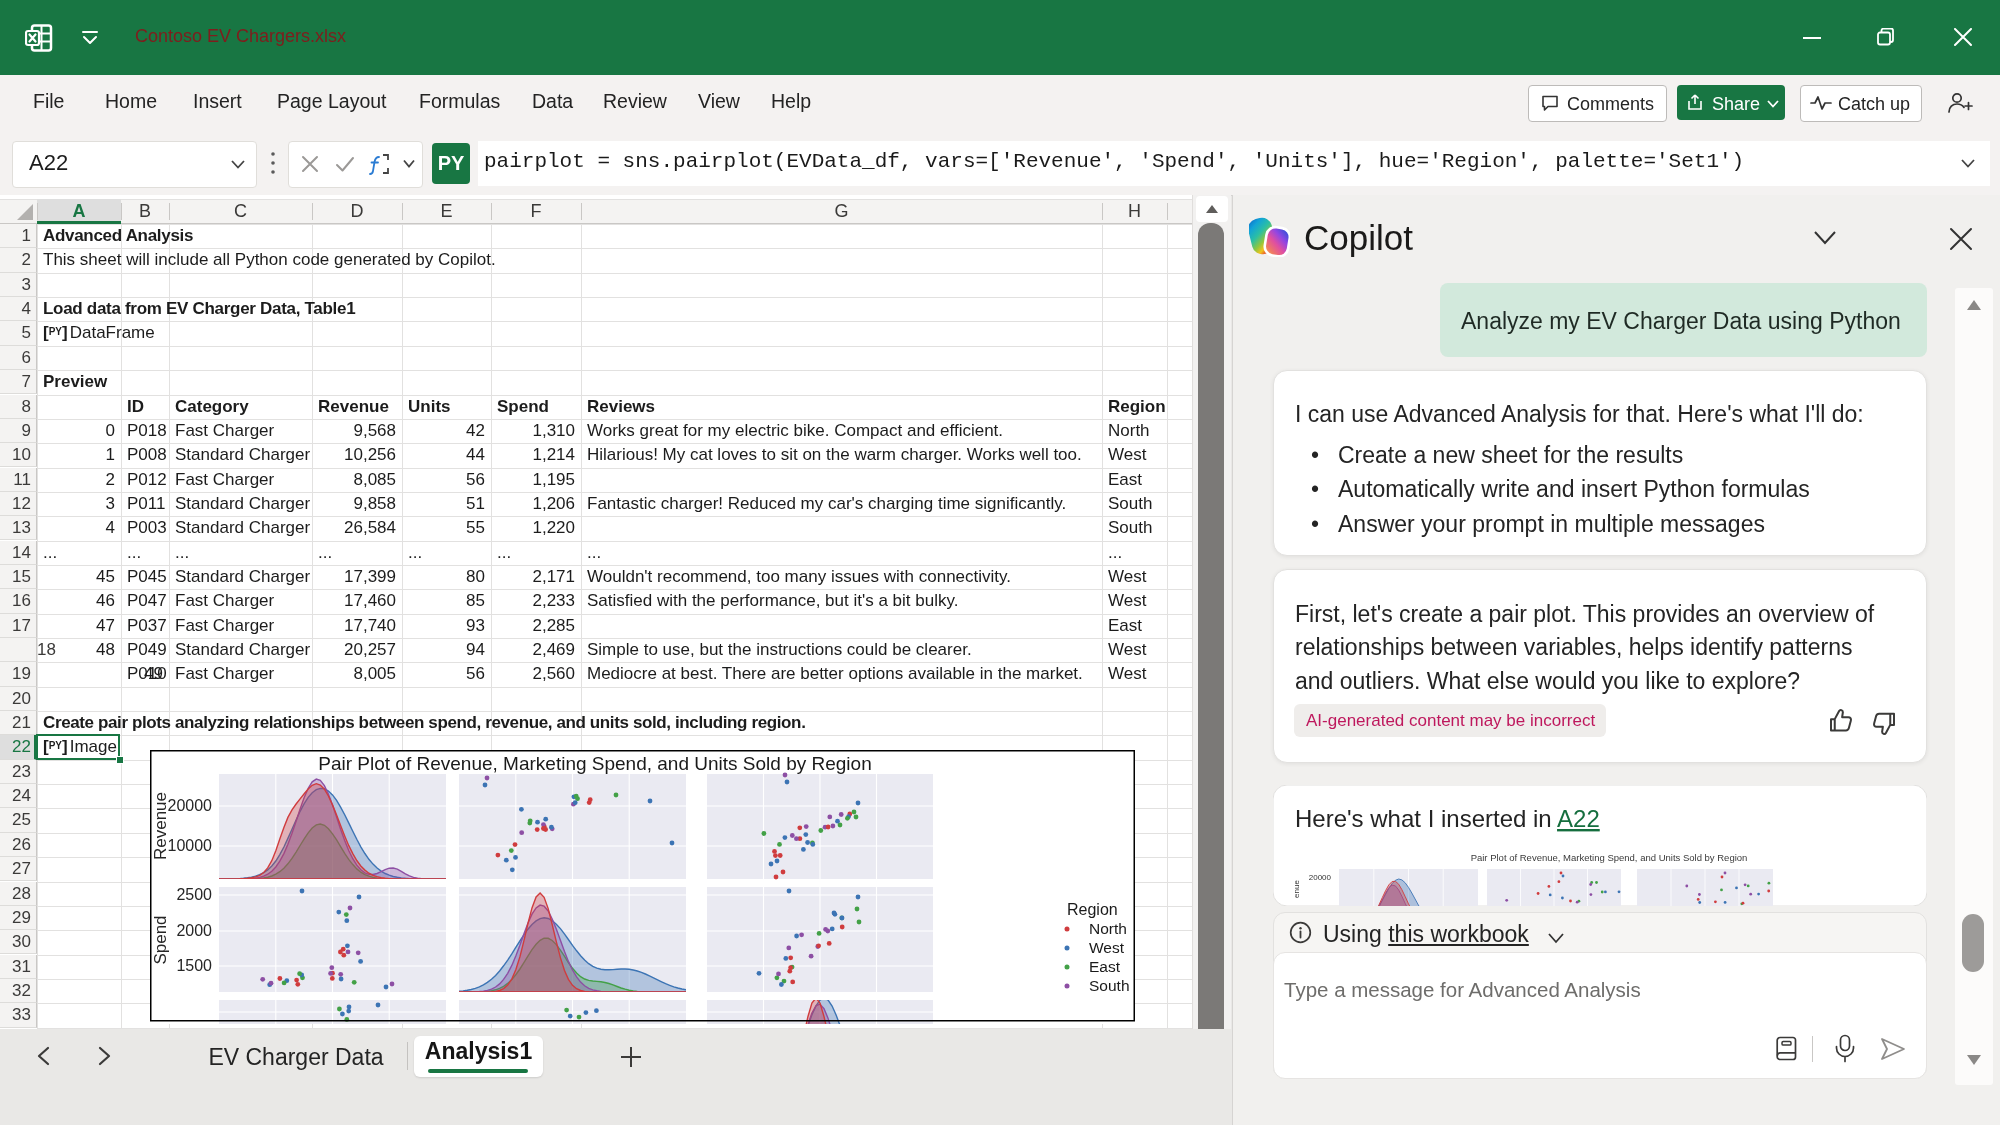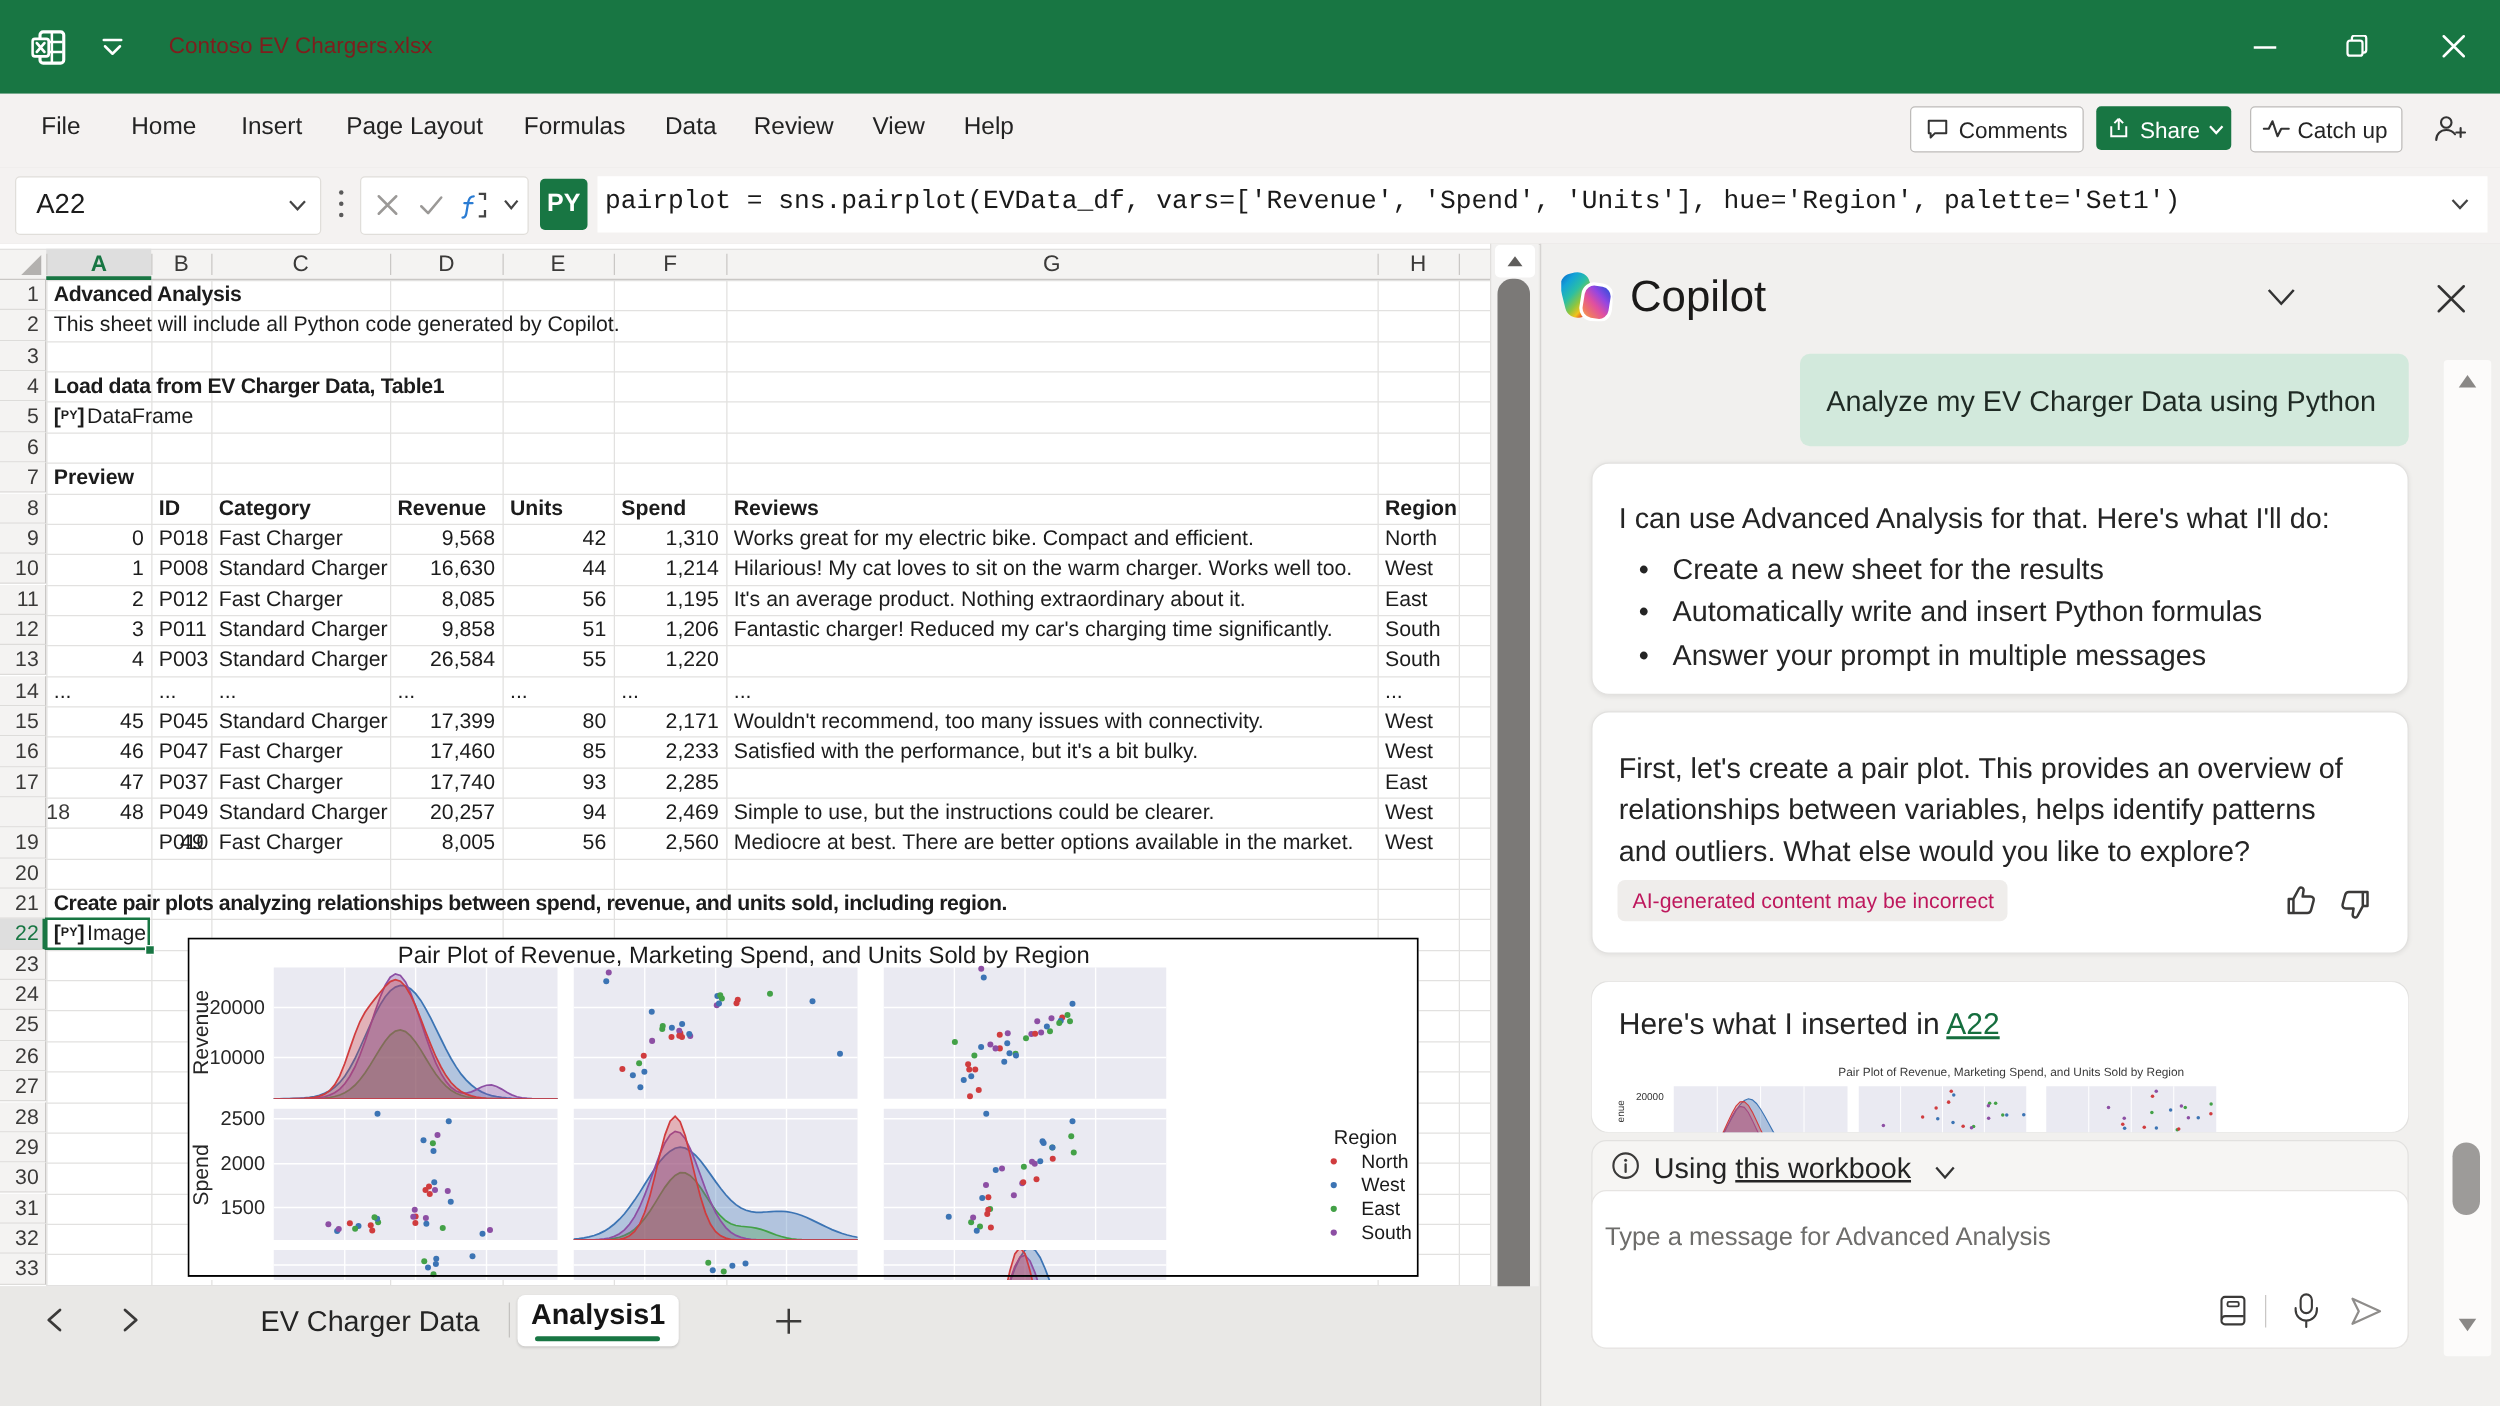--- a/index.html
+++ b/index.html
@@ -248,32 +248,31 @@
     <div class="cell" style="left:127px;top:418.8px;line-height:24.4px;">P018</div>
     <div class="cell" style="left:175px;top:418.8px;line-height:24.4px;">Fast Charger</div>
     <div class="cell" style="left:312px;top:418.8px;width:84px;text-align:right;line-height:24.4px;">9,568</div>
     <div class="cell" style="left:402px;top:418.8px;width:83px;text-align:right;line-height:24.4px;">42</div>
     <div class="cell" style="left:491px;top:418.8px;width:84px;text-align:right;line-height:24.4px;">1,310</div>
     <div class="cell" style="left:587px;top:418.8px;line-height:24.4px;width:515px;overflow:hidden;">Works great for my electric bike. Compact and efficient.</div>
     <div class="cell" style="left:1108px;top:418.8px;line-height:24.4px;">North</div>
     <div class="cell" style="left:37px;top:443.1px;width:78px;text-align:right;line-height:24.4px;">1</div>
     <div class="cell" style="left:127px;top:443.1px;line-height:24.4px;">P008</div>
     <div class="cell" style="left:175px;top:443.1px;line-height:24.4px;">Standard Charger</div>
-    <div class="cell" style="left:312px;top:443.1px;width:84px;text-align:right;line-height:24.4px;">16,630</div>
+    <div class="cell" style="left:312px;top:443.1px;width:84px;text-align:right;line-height:24.4px;">10,256</div>
     <div class="cell" style="left:402px;top:443.1px;width:83px;text-align:right;line-height:24.4px;">44</div>
     <div class="cell" style="left:491px;top:443.1px;width:84px;text-align:right;line-height:24.4px;">1,214</div>
     <div class="cell" style="left:587px;top:443.1px;line-height:24.4px;width:515px;overflow:hidden;">Hilarious! My cat loves to sit on the warm charger. Works well too.</div>
     <div class="cell" style="left:1108px;top:443.1px;line-height:24.4px;">West</div>
     <div class="cell" style="left:37px;top:467.5px;width:78px;text-align:right;line-height:24.4px;">2</div>
     <div class="cell" style="left:127px;top:467.5px;line-height:24.4px;">P012</div>
     <div class="cell" style="left:175px;top:467.5px;line-height:24.4px;">Fast Charger</div>
     <div class="cell" style="left:312px;top:467.5px;width:84px;text-align:right;line-height:24.4px;">8,085</div>
     <div class="cell" style="left:402px;top:467.5px;width:83px;text-align:right;line-height:24.4px;">56</div>
     <div class="cell" style="left:491px;top:467.5px;width:84px;text-align:right;line-height:24.4px;">1,195</div>
-    <div class="cell" style="left:587px;top:467.5px;line-height:24.4px;width:515px;overflow:hidden;">It's an average product. Nothing extraordinary about it.</div>
     <div class="cell" style="left:1108px;top:467.5px;line-height:24.4px;">East</div>
     <div class="cell" style="left:37px;top:491.9px;width:78px;text-align:right;line-height:24.4px;">3</div>
     <div class="cell" style="left:127px;top:491.9px;line-height:24.4px;">P011</div>
     <div class="cell" style="left:175px;top:491.9px;line-height:24.4px;">Standard Charger</div>
     <div class="cell" style="left:312px;top:491.9px;width:84px;text-align:right;line-height:24.4px;">9,858</div>
     <div class="cell" style="left:402px;top:491.9px;width:83px;text-align:right;line-height:24.4px;">51</div>
     <div class="cell" style="left:491px;top:491.9px;width:84px;text-align:right;line-height:24.4px;">1,206</div>
     <div class="cell" style="left:587px;top:491.9px;line-height:24.4px;width:515px;overflow:hidden;">Fantastic charger! Reduced my car's charging time significantly.</div>
     <div class="cell" style="left:1108px;top:491.9px;line-height:24.4px;">South</div>
     <div class="cell" style="left:37px;top:516.2px;width:78px;text-align:right;line-height:24.4px;">4</div>

